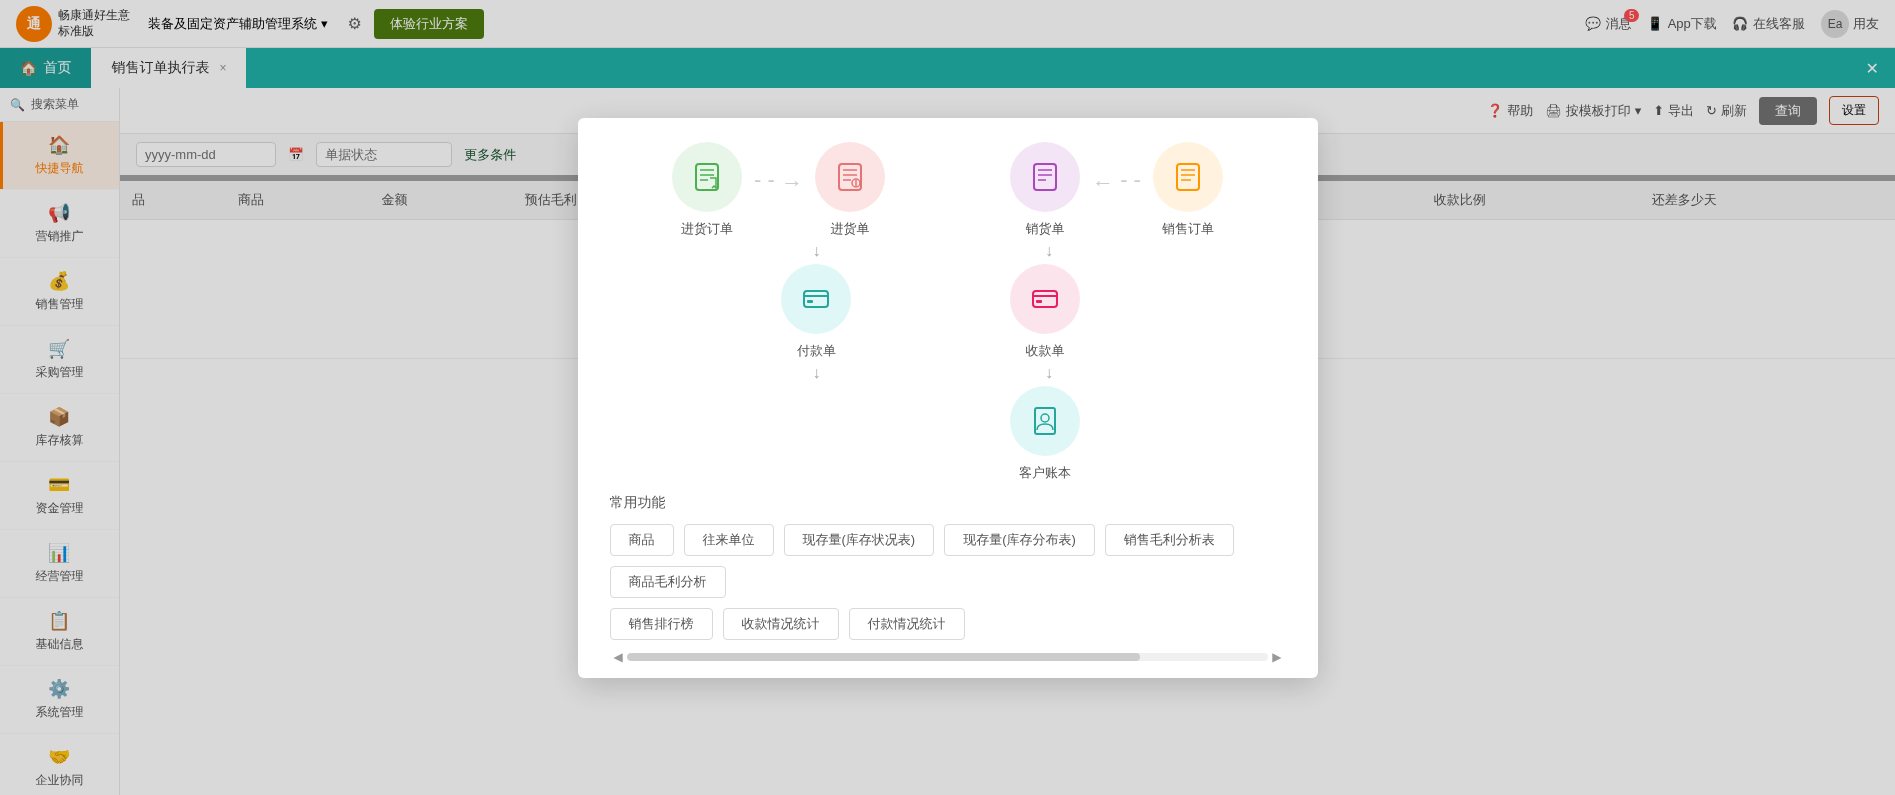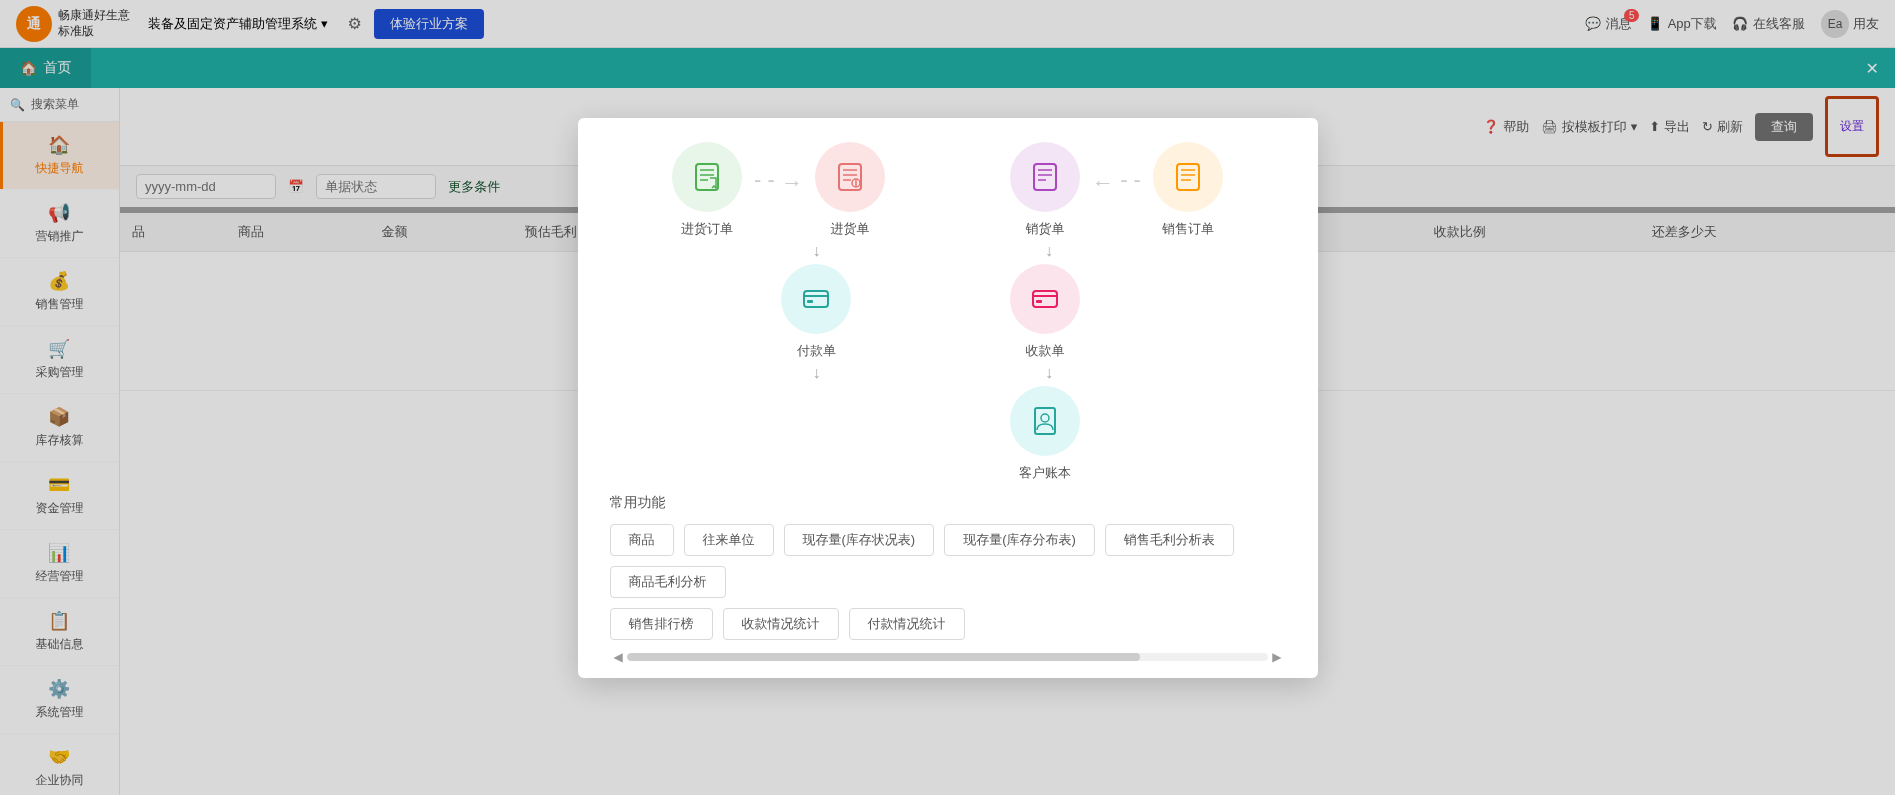--- a/index.html
+++ b/index.html
@@ -9,21 +9,21 @@
     .topbar {
       display: flex; align-items: center; height: 48px;
       background: #fff; border-bottom: 1px solid #e8e8e8;
       padding: 0 16px; gap: 12px;
     }
     .topbar-logo { display: flex; align-items: center; gap: 6px; width: 120px; }
     .logo-icon { width: 36px; height: 36px; background: #ff7d00; border-radius: 50%; display: flex; align-items: center; justify-content: center; color: white; font-size: 14px; font-weight: bold; }
     .logo-text { font-size: 12px; color: #333; line-height: 1.3; }
     .topbar-dropdown { display: flex; align-items: center; gap: 4px; cursor: pointer; }
     .topbar-settings { color: #666; cursor: pointer; font-size: 16px; margin-left: 8px; }
-    .btn-experience { background: #1d4ed8; color: white; border: none; padding: 6px 16px; border-radius: 4px; cursor: pointer; font-size: 13px; }
+    .btn-experience { background: #4d7c0f; color: white; border: none; padding: 6px 16px; border-radius: 4px; cursor: pointer; font-size: 13px; }
     .topbar-right { display: flex; align-items: center; gap: 16px; margin-left: auto; }
     .topbar-right-item { display: flex; align-items: center; gap: 4px; color: #555; cursor: pointer; font-size: 13px; position: relative; }
     .badge { background: #ff4d4f; color: white; border-radius: 10px; font-size: 10px; padding: 1px 5px; position: absolute; top: -6px; right: -8px; }
     .user-avatar { width: 28px; height: 28px; background: #ddd; border-radius: 50%; display: flex; align-items: center; justify-content: center; font-size: 12px; }
 
     
     .navtabs {
       display: flex; align-items: center; background: #20b2aa; height: 40px; padding: 0 0 0 0;
     }
     .navtab {
@@ -64,34 +64,34 @@
     .main { flex: 1; display: flex; flex-direction: column; overflow: hidden; position: relative; }
 
     
     .main-toolbar {
       display: flex; align-items: center; padding: 8px 16px; gap: 12px;
       background: #fff; border-bottom: 1px solid #e8e8e8; flex-wrap: wrap;
     }
     .toolbar-right { margin-left: auto; display: flex; gap: 12px; align-items: center; }
     .toolbar-btn { display: flex; align-items: center; gap: 4px; color: #555; cursor: pointer; font-size: 13px; }
     .toolbar-btn.primary { background: #737373; color: white; padding: 5px 16px; border-radius: 4px; border: none; cursor: pointer; }
-    .toolbar-btn.secondary { background: #fff; color: #6d28d9; padding: 19px 12px; border-radius: 4px; border: 3px solid #c2410c; cursor: pointer; font-size: 12px; }
+    .toolbar-btn.secondary { background: #fff; color: #000000; padding: 5px 12px; border-radius: 4px; border: 1px solid #c2410c; cursor: pointer; font-size: 12px; }
 
     
     .filter-row {
       display: flex; align-items: center; padding: 8px 16px; gap: 12px;
       background: #fafafa; border-bottom: 6px solid #a3a3a3; flex-wrap: wrap;
     }
     .filter-input {
       border: 1px solid #d9d9d9; border-radius: 4px; padding: 4px 8px;
       font-size: 13px; color: #333; width: 140px; background: white;
     }
     .filter-select {
       border: 1px solid #d9d9d9; border-radius: 4px; padding: 4px 8px;
-      font-size: 13px; color: #333; width: 120px; background: white;
+      font-size: 13px; color: #333; width: 136px; background: white;
     }
     .more-conditions { color: #14532d; cursor: pointer; font-size: 13px; }
 
     
     .table-wrap { flex: 1; overflow: auto; background: #fff; }
     table { width: 100%; border-collapse: collapse; font-size: 13px; }
     thead th {
       background: #f5f5f5; color: #555; padding: 10px 12px; text-align: left;
       border-bottom: 1px solid #e8e8e8; white-space: nowrap; font-weight: normal; position: sticky; top: 0;
     }
@@ -171,20 +171,24 @@
       <div class="user-avatar">Ea</div>
       <span>用友</span>
     </div>
   </div>
 </div>
 
 <div class="navtabs">
   <div class="navtab home">
     <span>🏠</span>
     <span>首页</span>
+  </div>
+  <div class="navtab active">
+    <span>销售订单执行表</span>
+    <span class="navtab-close">×</span>
   </div>
   <div class="navtabs-spacer"></div>
   <div class="navtab-close-main">✕</div>
 </div>
 
 <div class="layout">
 
   <div class="sidebar">
     <div class="sidebar-search">
       <span>🔍</span>

